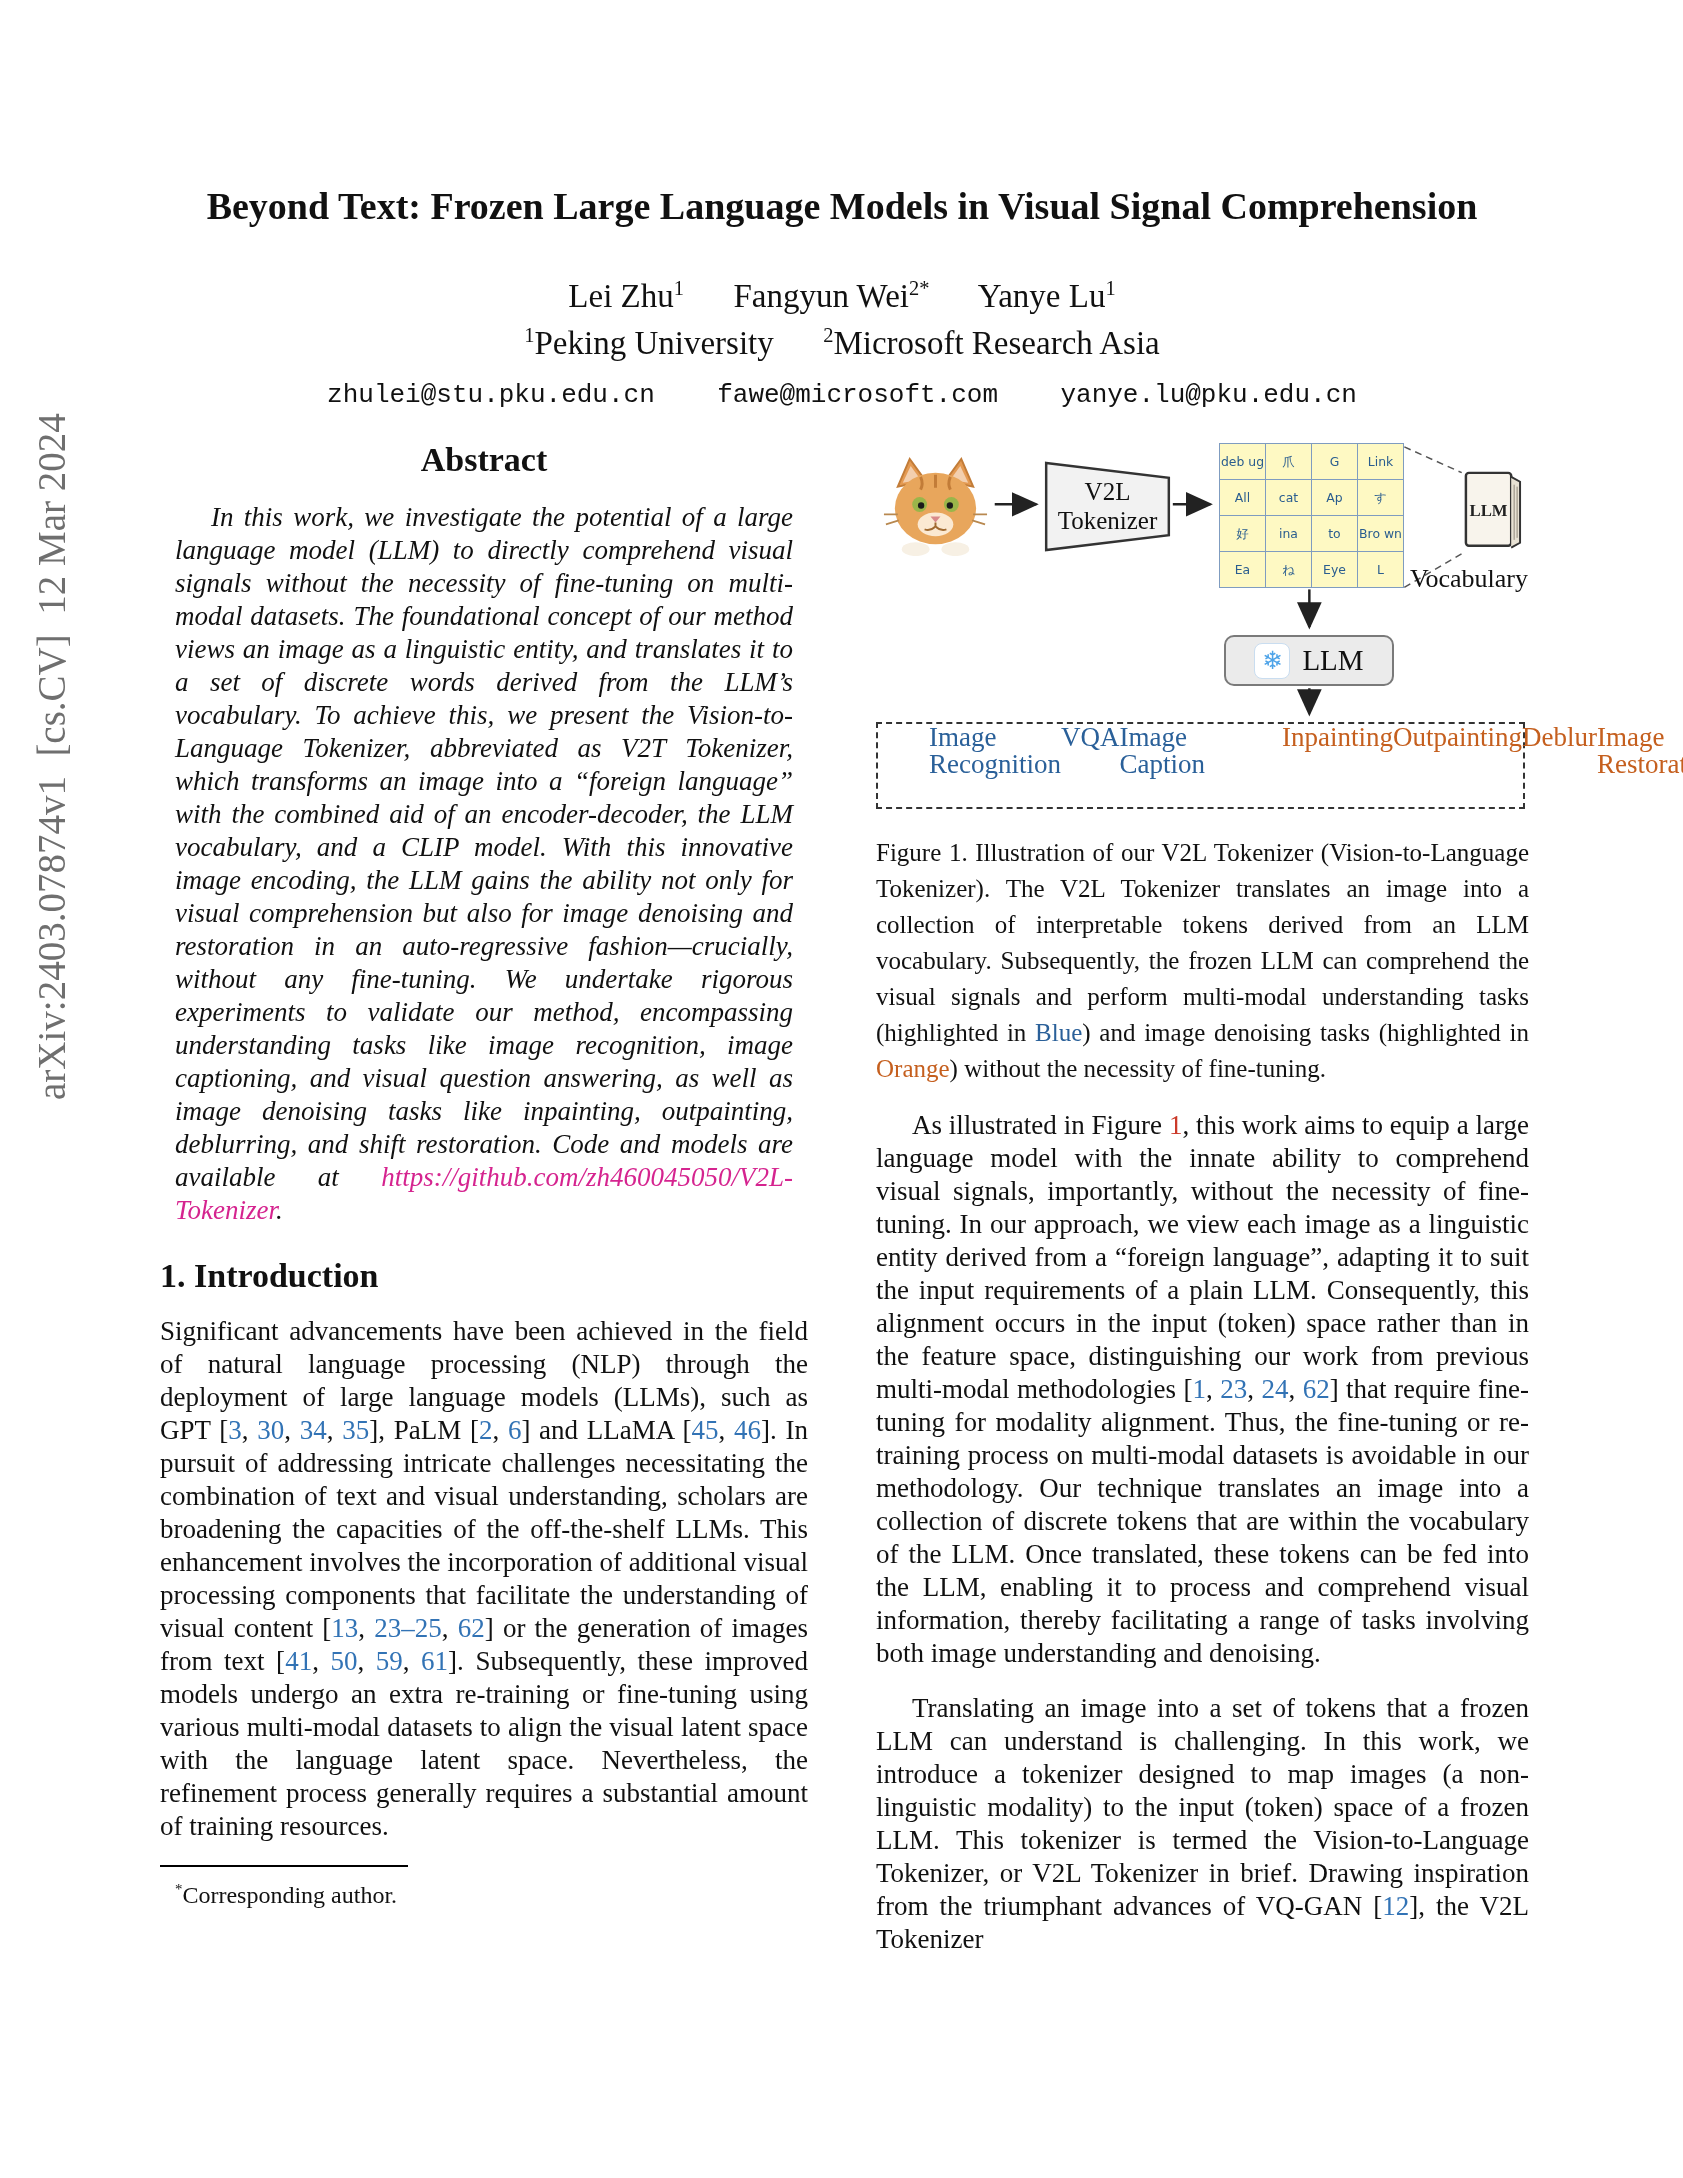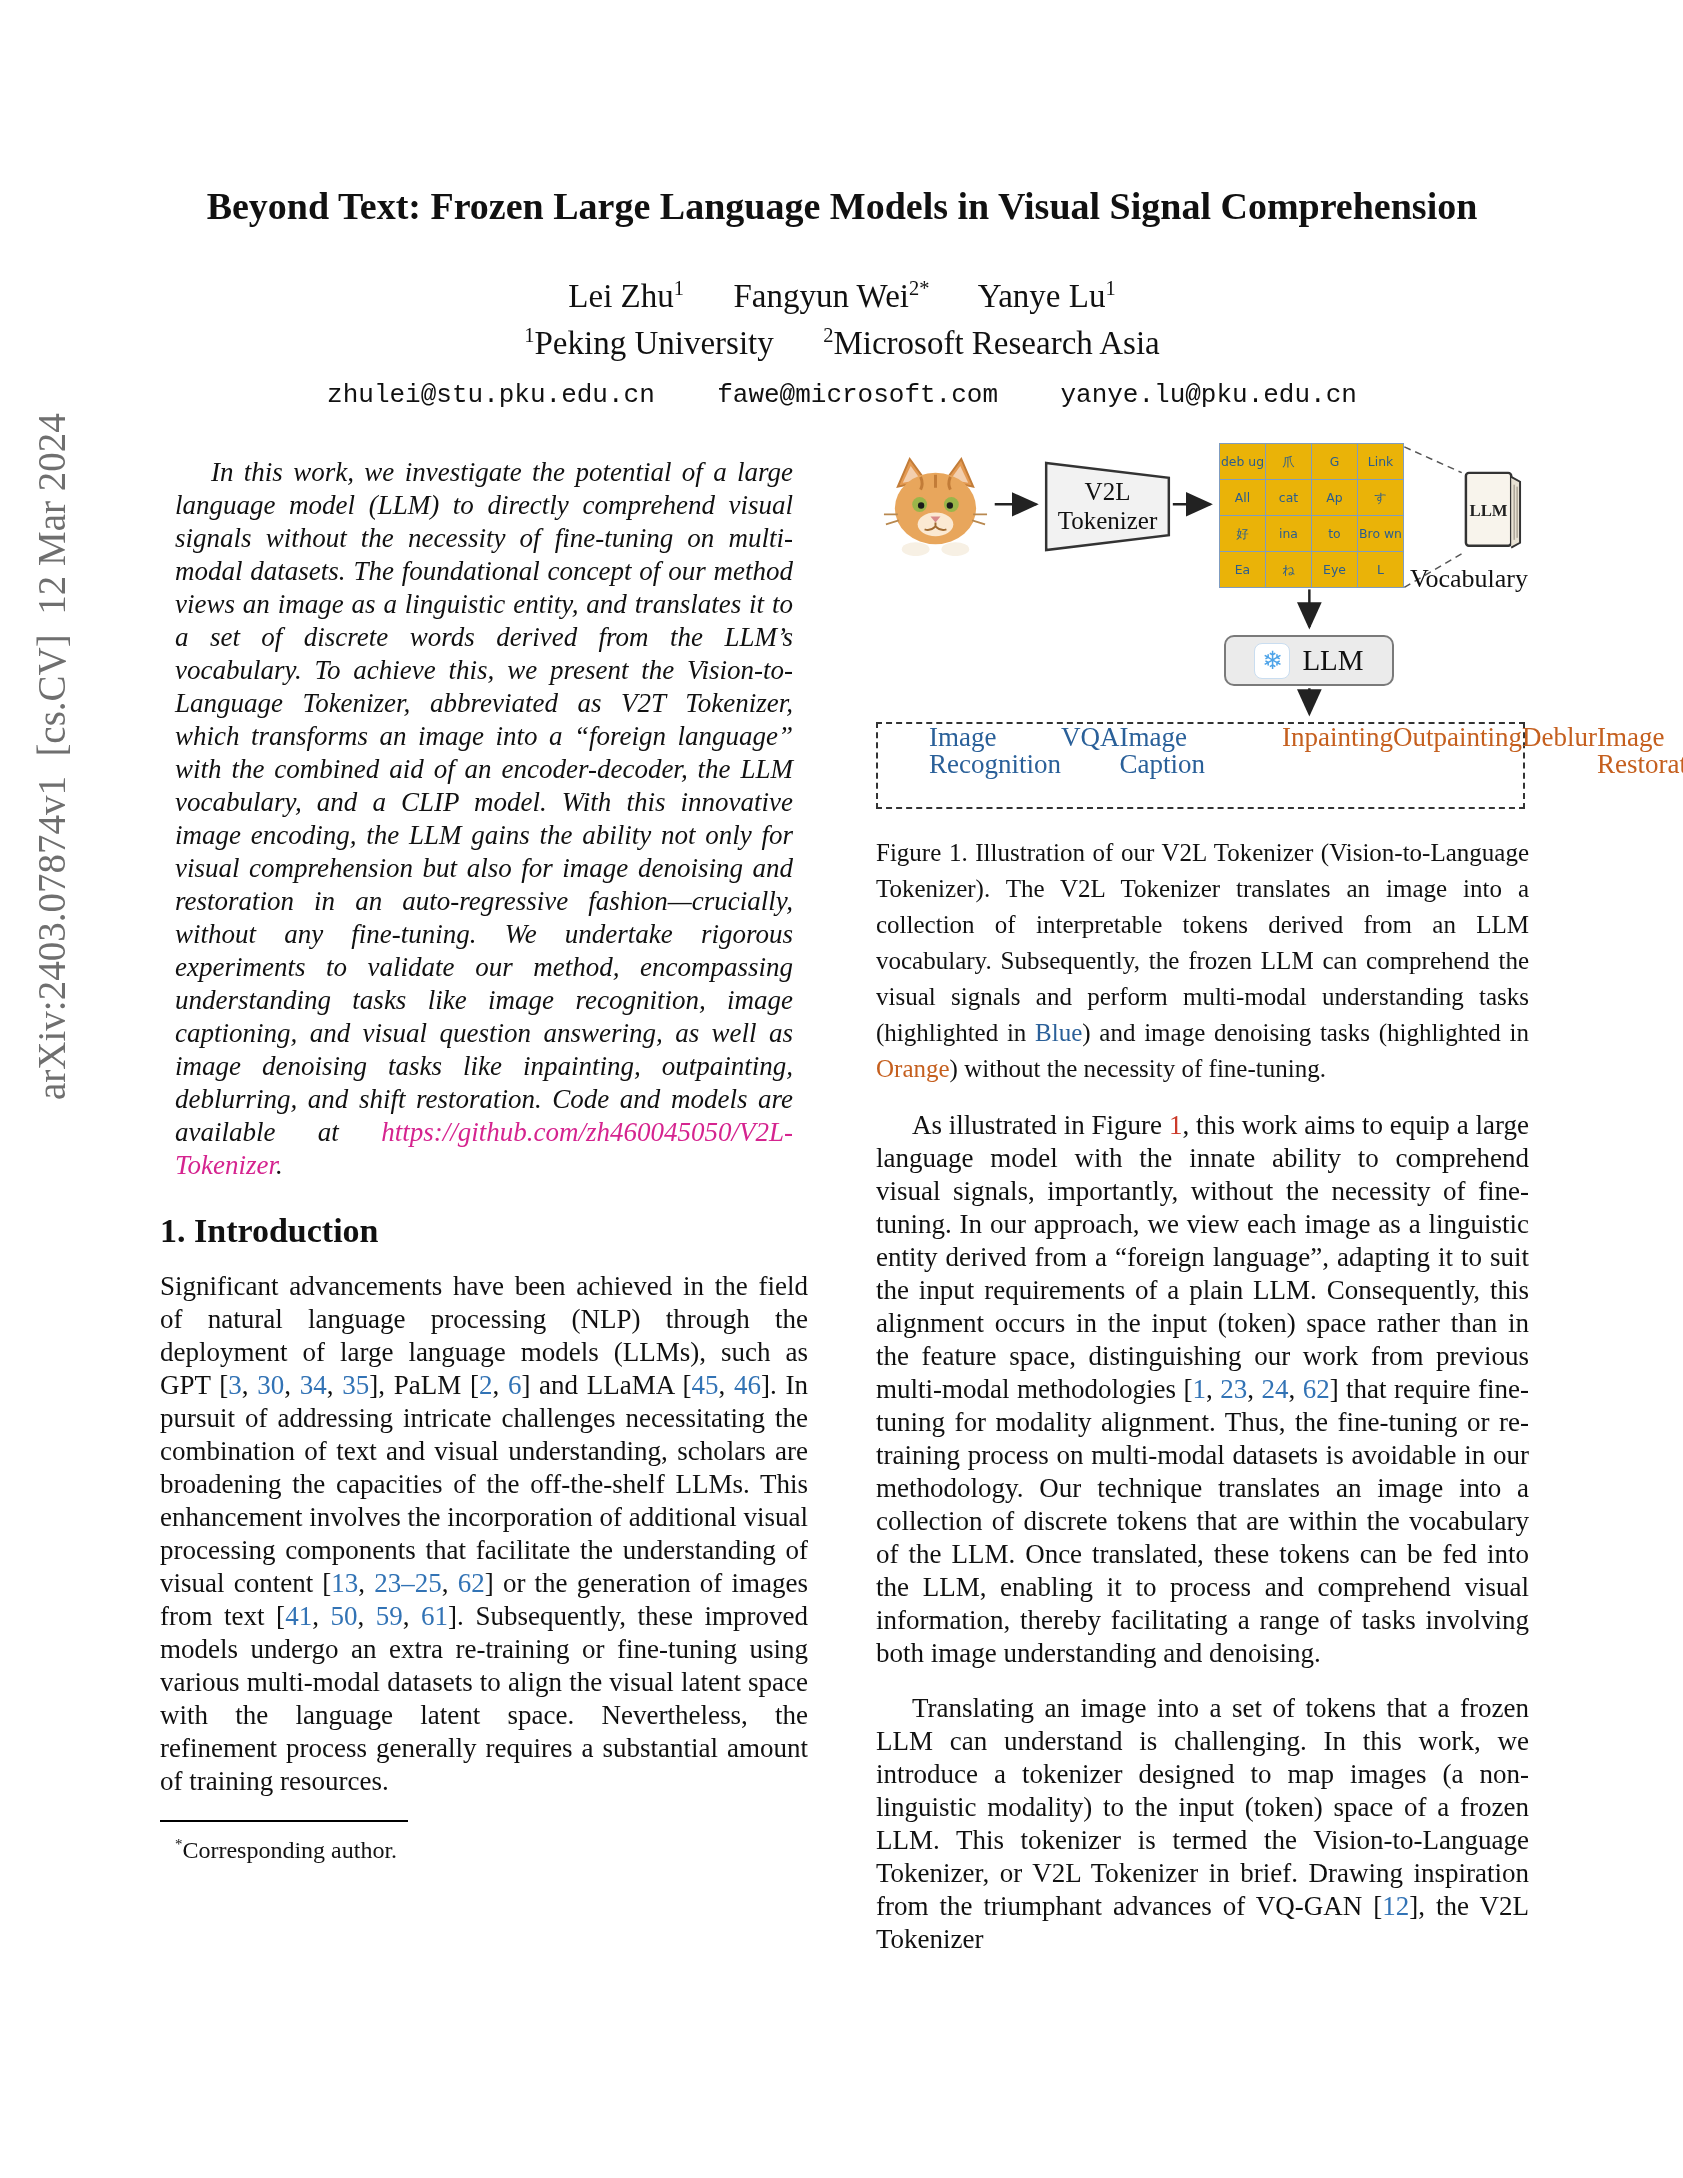--- a/index.html
+++ b/index.html
@@ -38,21 +38,21 @@
   .footnote-text{font-size:24px;margin:15px;}
 
   
   .figure1{margin:0;}
   .diagram{position:relative;width:653px;height:372px;}
   .connectors{position:absolute;left:0;top:0;width:653px;height:372px;pointer-events:none;}
   .cat{position:absolute;left:2px;top:12px;width:115px;height:103px;}
   .tokenizer{position:absolute;left:168px;top:20px;width:127px;height:91px;}
   .trap{position:absolute;left:0;top:0;width:127px;height:91px;}
   .tok-label{position:absolute;left:0;top:0;right:0;bottom:0;display:flex;align-items:center;justify-content:center;text-align:center;font-size:25px;line-height:1.15;padding:0 10px;}
-  .vocab{position:absolute;left:343px;top:2px;display:grid;grid-template-columns:repeat(4,46px);grid-auto-rows:36px;border-left:1.5px solid #7f9cc0;border-top:1.5px solid #7f9cc0;background:#eab308;}
+  .vocab{position:absolute;left:343px;top:2px;display:grid;grid-template-columns:repeat(4,46px);grid-auto-rows:36px;border-left:1.5px solid #7f9cc0;border-top:1.5px solid #7f9cc0;background:#fef9c3;}
   .vocab-cell{border-right:1.5px solid #7f9cc0;border-bottom:1.5px solid #7f9cc0;font-family:"DejaVu Sans",sans-serif;font-size:12.4px;line-height:1.05;color:var(--vocab,#2a5d8f);display:flex;align-items:center;justify-content:center;text-align:center;padding:1px;word-break:break-word;}
   .book{position:absolute;left:584px;top:24px;width:65px;height:91px;}
   .vocab-label{position:absolute;left:503px;top:123px;width:149px;text-align:right;font-size:26px;}
   .llm-box{position:absolute;left:348px;top:194px;width:170px;height:51px;background:#ebebeb;border:2px solid #7a7a7a;border-radius:10px;box-sizing:border-box;display:flex;align-items:center;justify-content:center;gap:12px;}
   .snow{display:flex;align-items:center;justify-content:center;width:34px;height:34px;background:#fff;border:1px solid #c9ddf0;border-radius:8px;color:#4da3e8;font-size:25px;font-family:"DejaVu Sans",sans-serif;}
   .llm-label{font-size:29px;}
   .tasks{position:absolute;left:0;top:281px;width:649px;height:87px;border:2px dashed #333;box-sizing:border-box;display:flex;flex-direction:row;justify-content:space-evenly;}
   .task-row{display:flex;justify-content:space-between;font-size:27px;line-height:1;}
   .task-blue{padding:0 51px;color:var(--blue,#2a6099);}
   .task-orange{padding:0 26px;color:var(--orange,#c55f1e);}
@@ -74,20 +74,21 @@
   <div class="arxiv-stamp">arXiv:2403.07874v1  [cs.CV]  12 Mar 2024</div>
 
   <header class="header">
     <h1 class="title">Beyond Text: Frozen Large Language Models in Visual Signal Comprehension</h1>
     <div class="authors"><span>Lei Zhu</span><span class="seg-sup">1</span><span>      </span><span>Fangyun Wei</span><span class="seg-sup">2*</span><span>      </span><span>Yanye Lu</span><span class="seg-sup">1</span></div>
     <div class="affils"><span class="seg-sup">1</span><span>Peking University      </span><span class="seg-sup">2</span><span>Microsoft Research Asia</span></div>
     <div class="emails">zhulei@stu.pku.edu.cn    fawe@microsoft.com    yanye.lu@pku.edu.cn</div>
   </header>
 
   <section class="col col-left">
+    <h2 class="abs-heading">Abstract</h2>
     <p class="abstract"><span>In this work, we investigate the potential of a large language model (LLM) to directly comprehend visual signals without the necessity of fine-tuning on multi-modal datasets. The foundational concept of our method views an image as a linguistic entity, and translates it to a set of discrete words derived from the LLM’s vocabulary. To achieve this, we present the Vision-to-Language Tokenizer, abbreviated as V2T Tokenizer, which transforms an image into a “foreign language” with the combined aid of an encoder-decoder, the LLM vocabulary, and a CLIP model. With this innovative image encoding, the LLM gains the ability not only for visual comprehension but also for image denoising and restoration in an auto-regressive fashion—crucially, without any fine-tuning. We undertake rigorous experiments to validate our method, encompassing understanding tasks like image recognition, image captioning, and visual question answering, as well as image denoising tasks like inpainting, outpainting, deblurring, and shift restoration. Code and models are available at </span><span class="seg-url">https://github.com/zh460045050/V2L-Tokenizer</span><span>.</span></p>
     <h2 class="sec-heading">1. Introduction</h2>
     <p class="body-text"><span>Significant advancements have been achieved in the field of natural language processing (NLP) through the deployment of large language models (LLMs), such as GPT [</span><span class="seg-cite">3</span><span>, </span><span class="seg-cite">30</span><span>, </span><span class="seg-cite">34</span><span>, </span><span class="seg-cite">35</span><span>], PaLM [</span><span class="seg-cite">2</span><span>, </span><span class="seg-cite">6</span><span>] and LLaMA [</span><span class="seg-cite">45</span><span>, </span><span class="seg-cite">46</span><span>]. In pursuit of addressing intricate challenges necessitating the combination of text and visual understanding, scholars are broadening the capacities of the off-the-shelf LLMs. This enhancement involves the incorporation of additional visual processing components that facilitate the understanding of visual content [</span><span class="seg-cite">13</span><span>, </span><span class="seg-cite">23–25</span><span>, </span><span class="seg-cite">62</span><span>] or the generation of images from text [</span><span class="seg-cite">41</span><span>, </span><span class="seg-cite">50</span><span>, </span><span class="seg-cite">59</span><span>, </span><span class="seg-cite">61</span><span>]. Subsequently, these improved models undergo an extra re-training or fine-tuning using various multi-modal datasets to align the visual latent space with the language latent space. Nevertheless, the refinement process generally requires a substantial amount of training resources.</span></p>
     <div class="footnote">
       <div class="footnote-rule"></div>
       <p class="footnote-text"><span class="seg-sup">*</span><span>Corresponding author.</span></p>
     </div>
   </section>
 
   <section class="col col-right">

